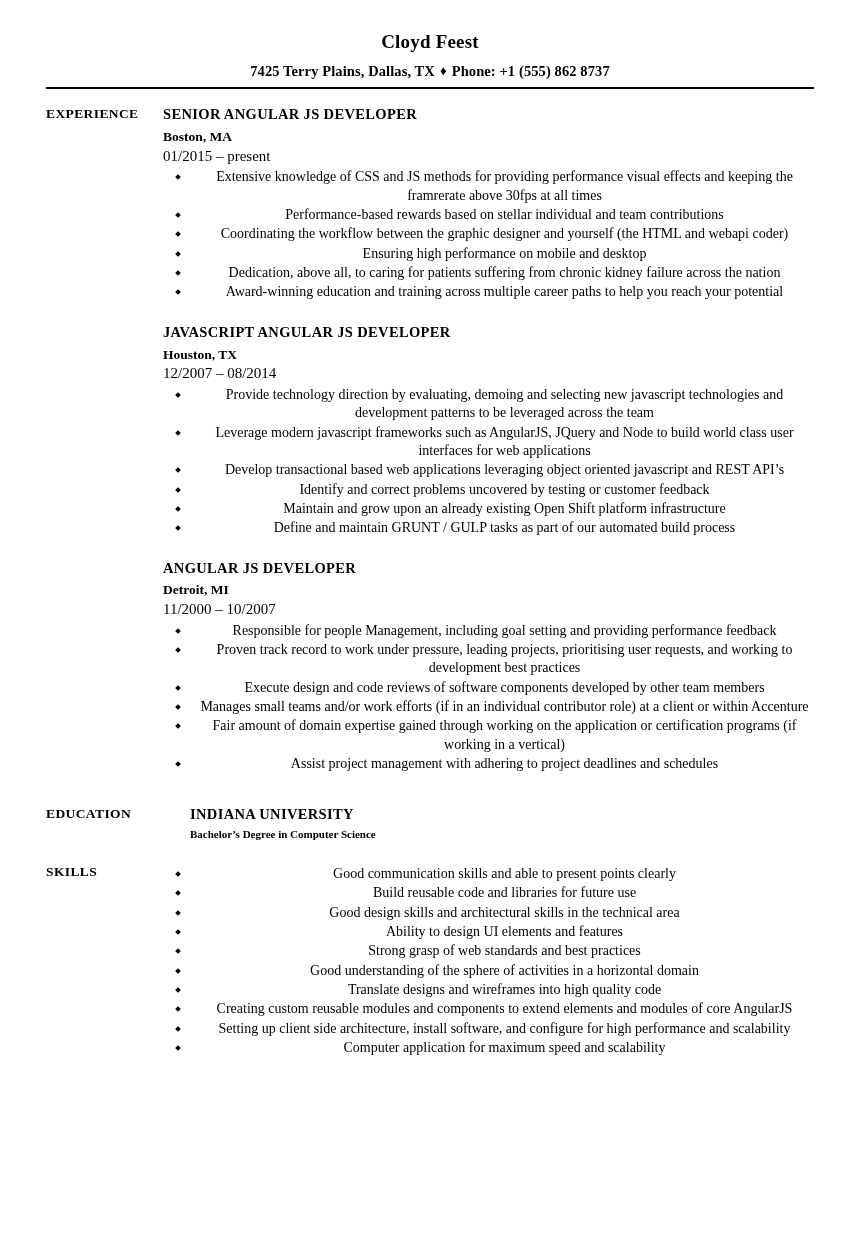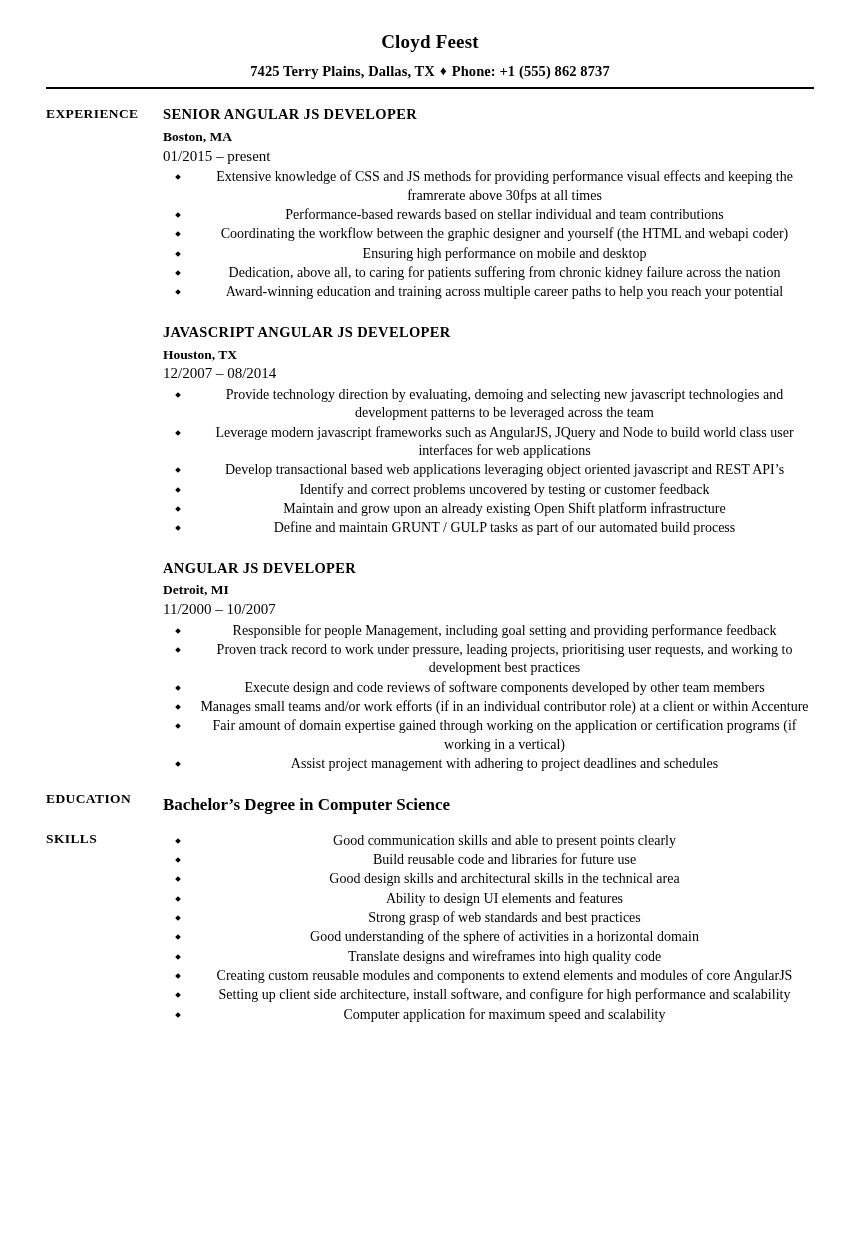--- a/index.html
+++ b/index.html
@@ -124,28 +124,28 @@
   }
 
   
   .edu-school {
     font-size: 14.5px;
     font-weight: bold;
     letter-spacing: 0.35px;
     line-height: 1.3;
   }
   .edu-degree {
-    font-size: 17px;
+    font-size: 11px;
     font-weight: bold;
     margin-top: 4px;
     line-height: 1.25;
   }
 
-  .section-experience { margin-bottom: 17px; }
-  .section-education { margin-bottom: 14px; }
+  .section-experience { margin-bottom: 32px; }
+  .section-education { margin-bottom: 21px; gap: 27px; }
 </style>
 </head>
 <body>
 
 <div class="page">
 
   <div class="header">
     <div class="cand-name">Cloyd Feest</div>
     <div class="contact-line">
       <span>7425 Terry Plains, Dallas, TX</span><span class="contact-sep">♦</span><span>Phone: +1 (555) 862 8737</span>
@@ -201,20 +201,21 @@
           </ul>
         </div>
 
       </div>
     </div>
 
     <div class="section section-education">
       <div class="section-label">EDUCATION</div>
       <div class="section-body">
         <div class="edu">
+          <div class="edu-school">INDIANA UNIVERSITY</div>
           <div class="edu-degree">Bachelor’s Degree in Computer Science</div>
         </div>
       </div>
     </div>
 
     <div class="section section-skills">
       <div class="section-label">SKILLS</div>
       <div class="section-body">
         <ul class="bullets">
           <li>Good communication skills and able to present points clearly</li>

